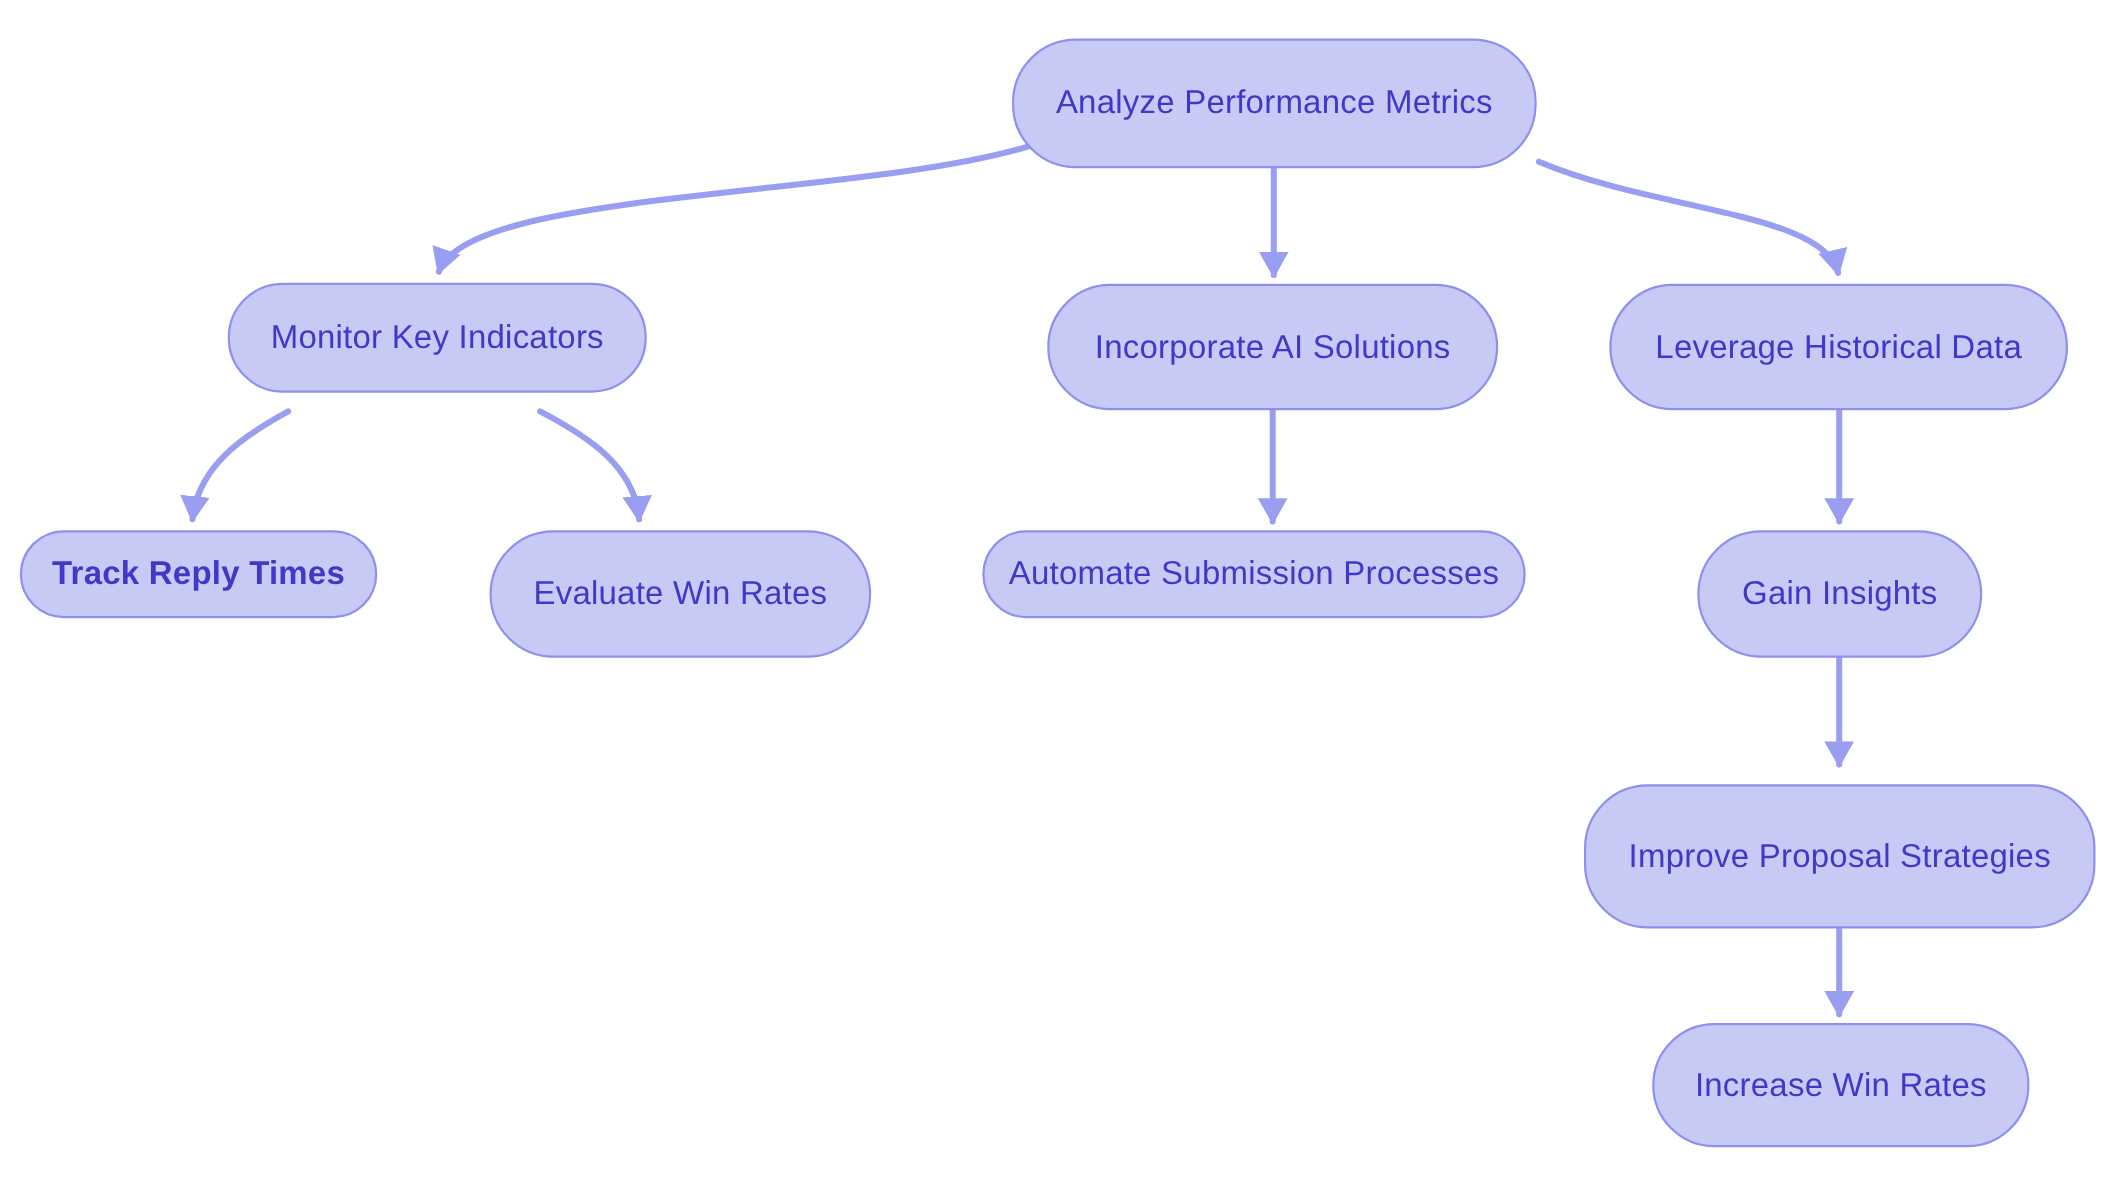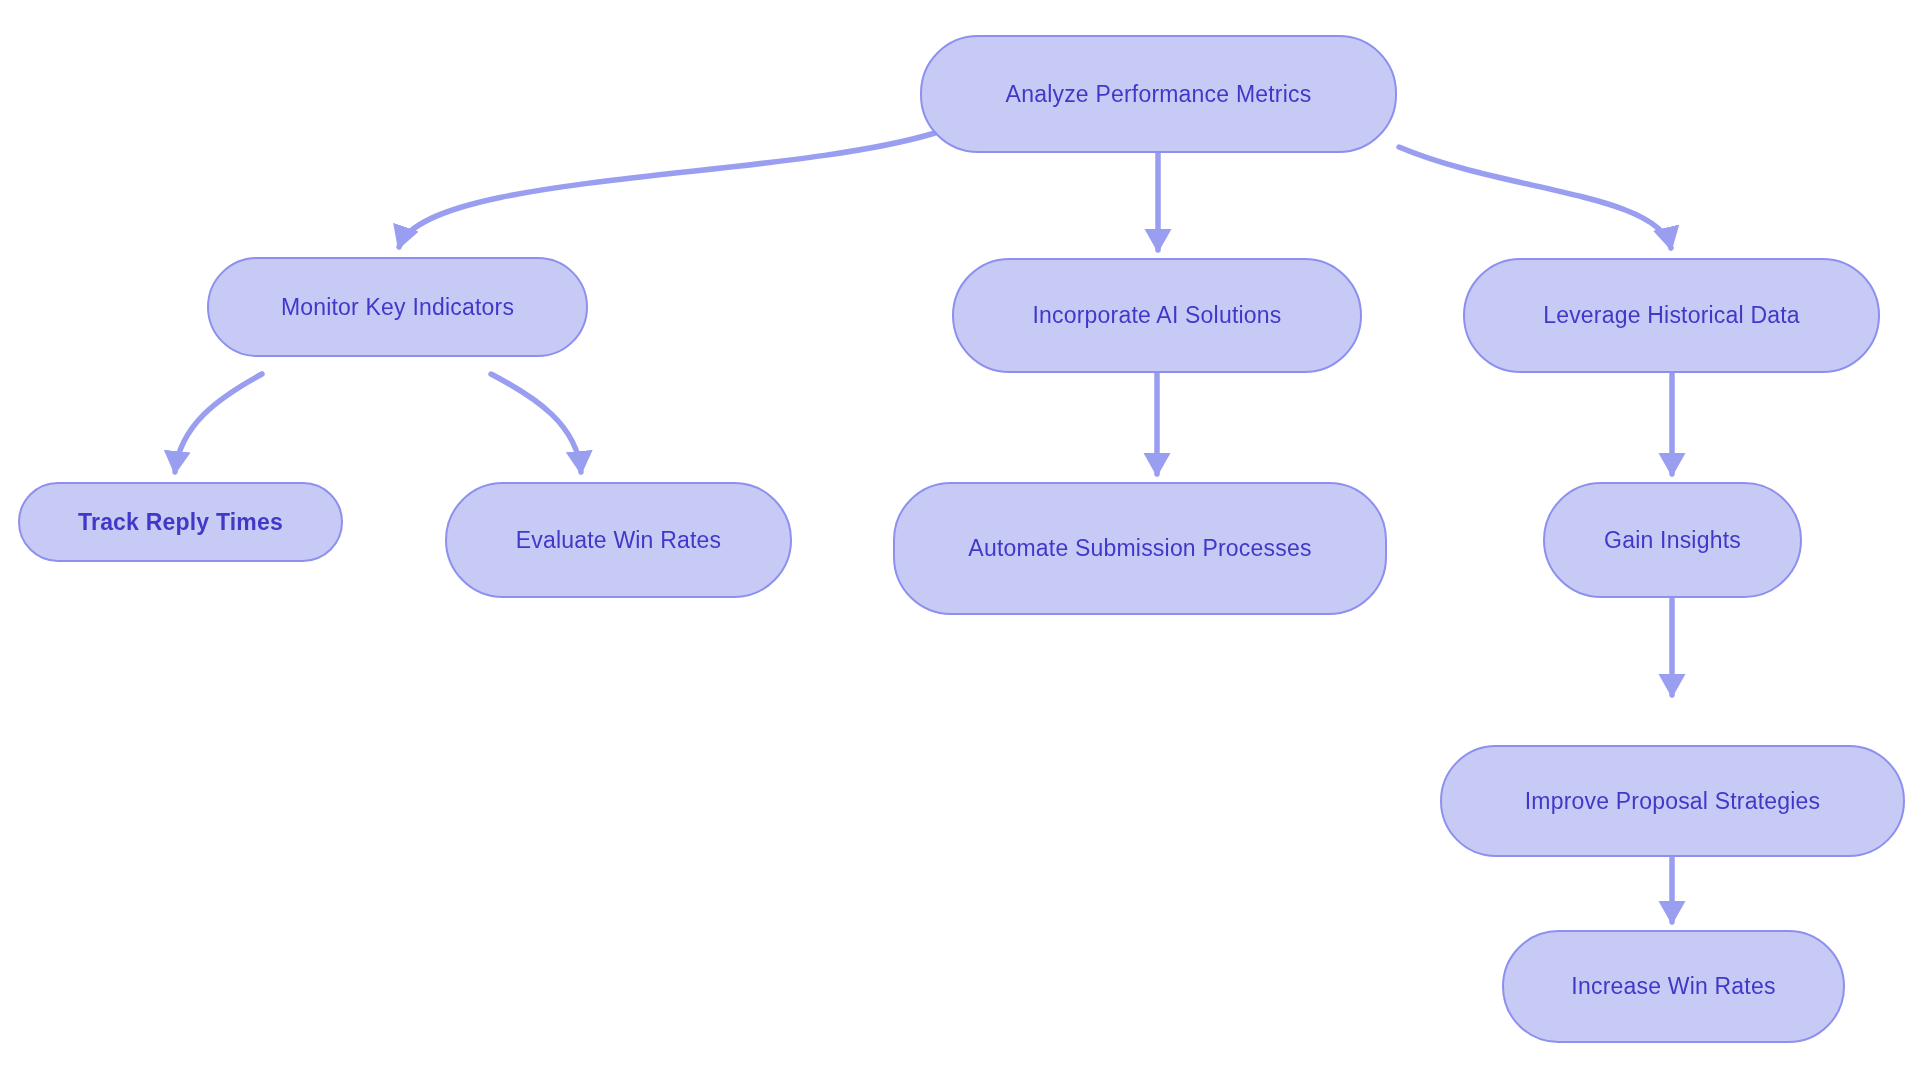--- a/index.html
+++ b/index.html
@@ -36,34 +36,34 @@
   .node {
     position: absolute;
     display: flex;
     align-items: center;
     justify-content: center;
     text-align: center;
     background: var(--node-fill);
     border: 2.5px solid var(--node-border);
     border-radius: 58px;
     color: var(--node-text);
-    font-size: 23px;
+    font-size: 30px;
     letter-spacing: 0.2px;
     white-space: nowrap;
   }
   
   #n-analyze    { left: 920px;  top: 35px;  width: 477px; height: 118px; }
   #n-monitor    { left: 207px;  top: 257px; width: 381px; height: 100px; }
   #n-incorporate{ left: 952px;  top: 258px; width: 410px; height: 115px; }
   #n-leverage   { left: 1463px; top: 258px; width: 417px; height: 115px; }
   #n-track      { left: 18px;   top: 482px; width: 325px; height: 80px; font-weight: bold; }
   #n-evaluate   { left: 445px;  top: 482px; width: 347px; height: 116px; }
-  #n-automate   { left: 893px;  top: 482px; width: 494px; height: 133px; }
+  #n-automate   { left: 893px;  top: 482px; width: 494px; height: 80px; }
   #n-gain       { left: 1543px; top: 482px; width: 259px; height: 116px; }
-  #n-improve    { left: 1440px; top: 745px; width: 465px; height: 112px; }
+  #n-improve    { left: 1440px; top: 713px; width: 465px; height: 131px; }
   #n-increase   { left: 1502px; top: 930px; width: 343px; height: 113px; text-align: center; }
 </style>
 </head>
 <body>
 
 <div class="canvas">
 
   <svg class="edges" viewBox="0 0 1920 1083" xmlns="http://www.w3.org/2000/svg">
     <defs>
       <marker id="ah" markerUnits="userSpaceOnUse" markerWidth="32" markerHeight="32" refX="21" refY="13.5" orient="auto">

